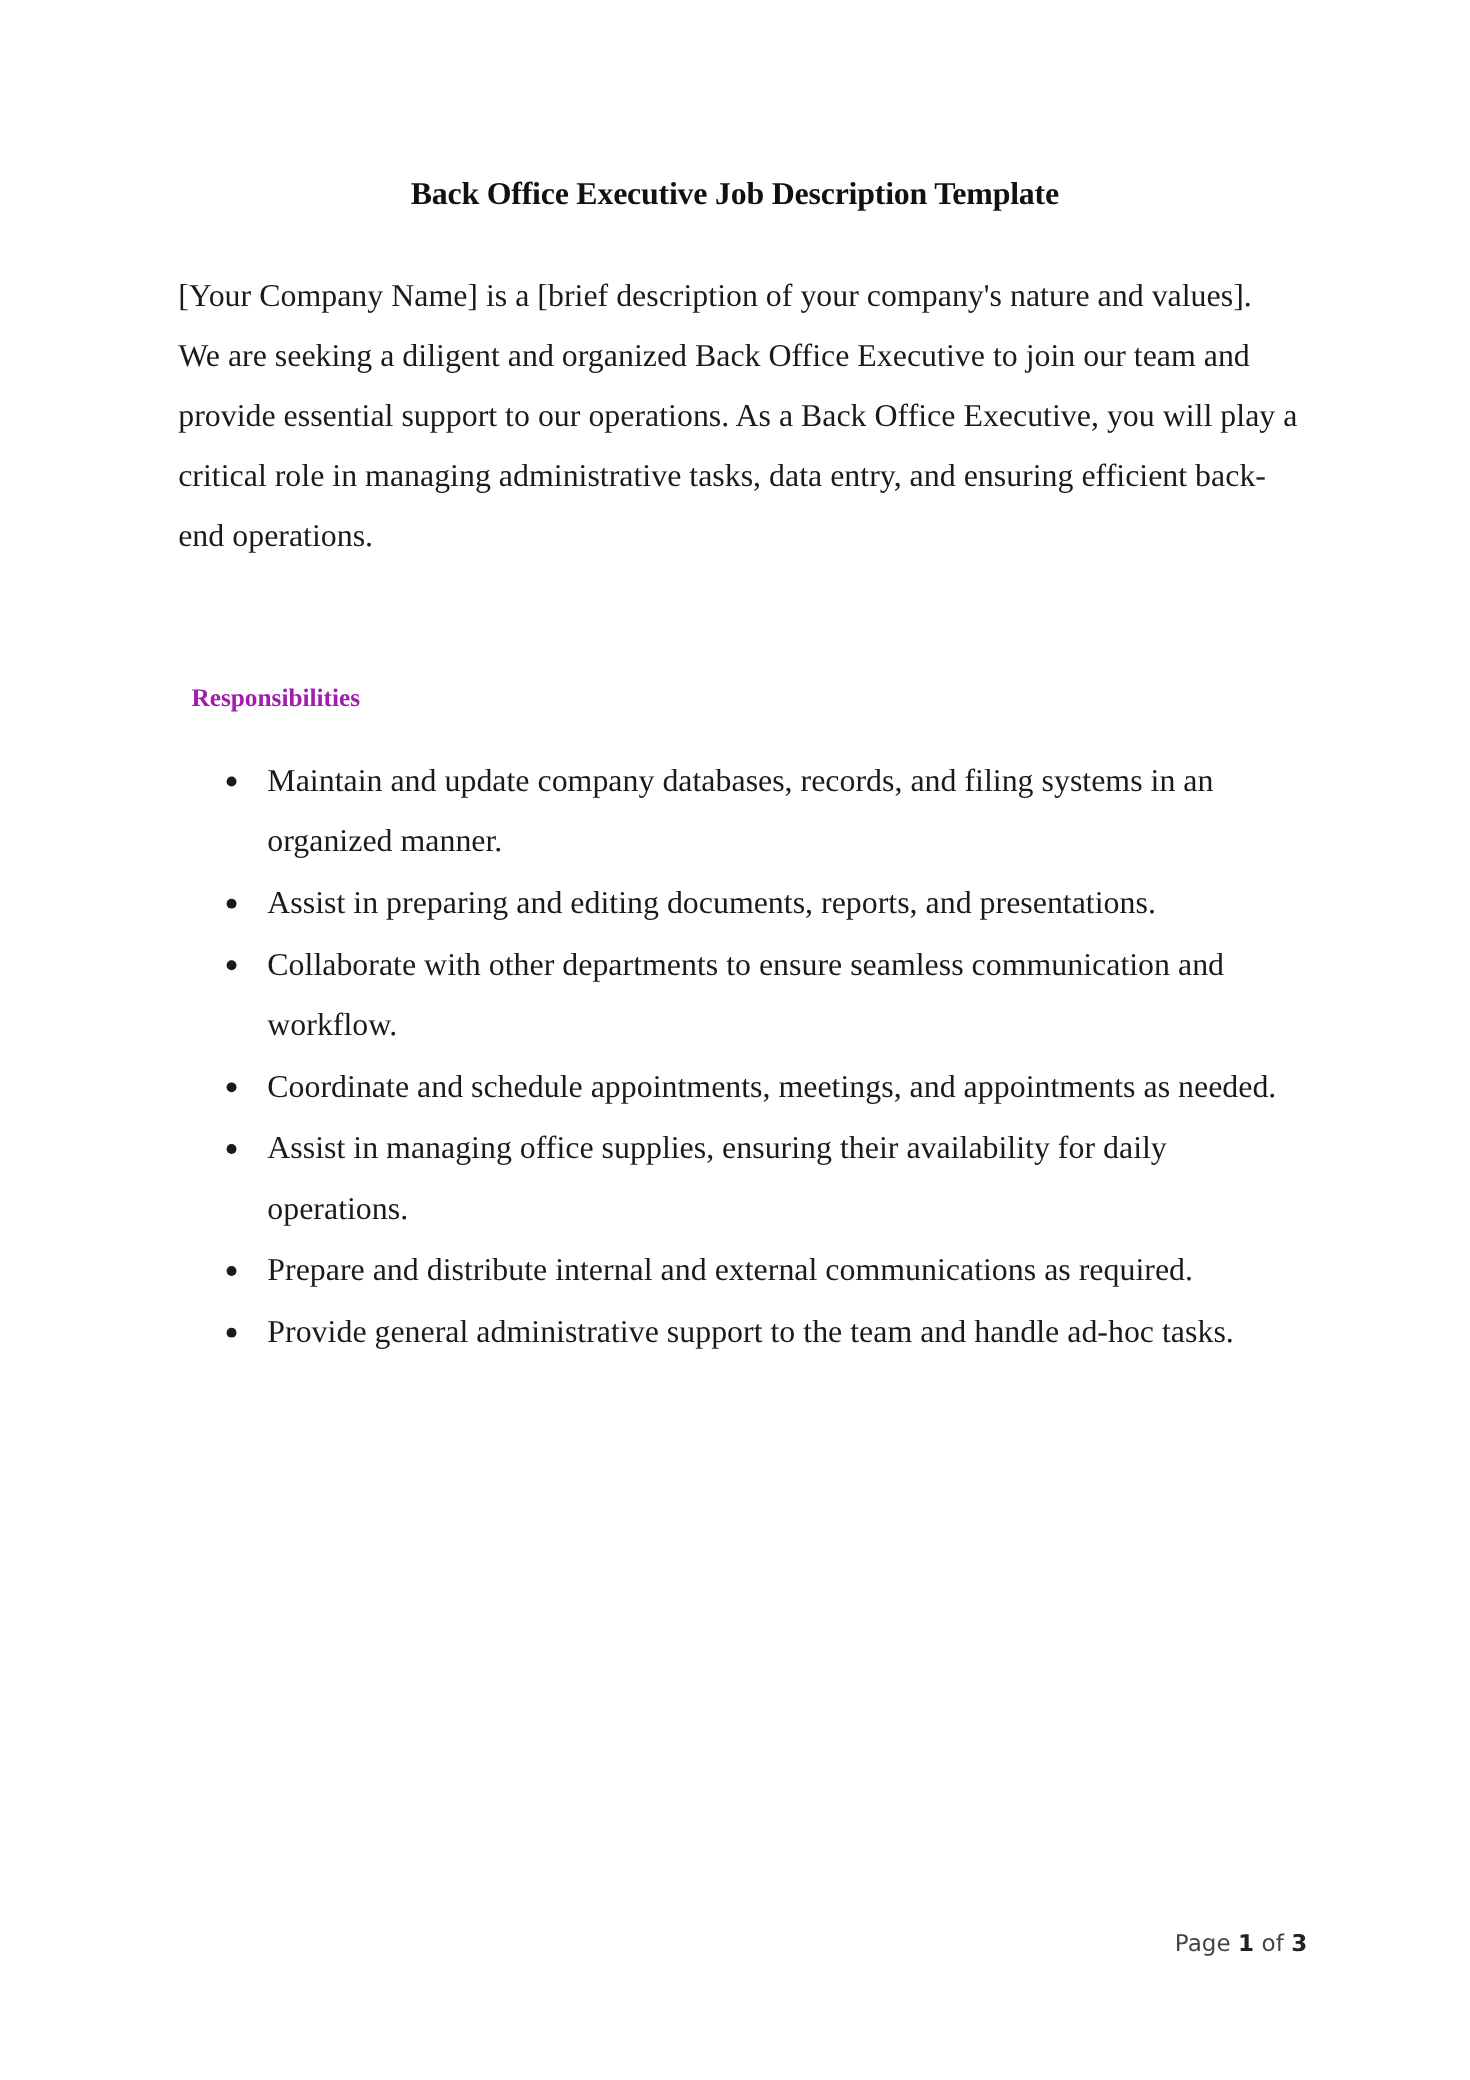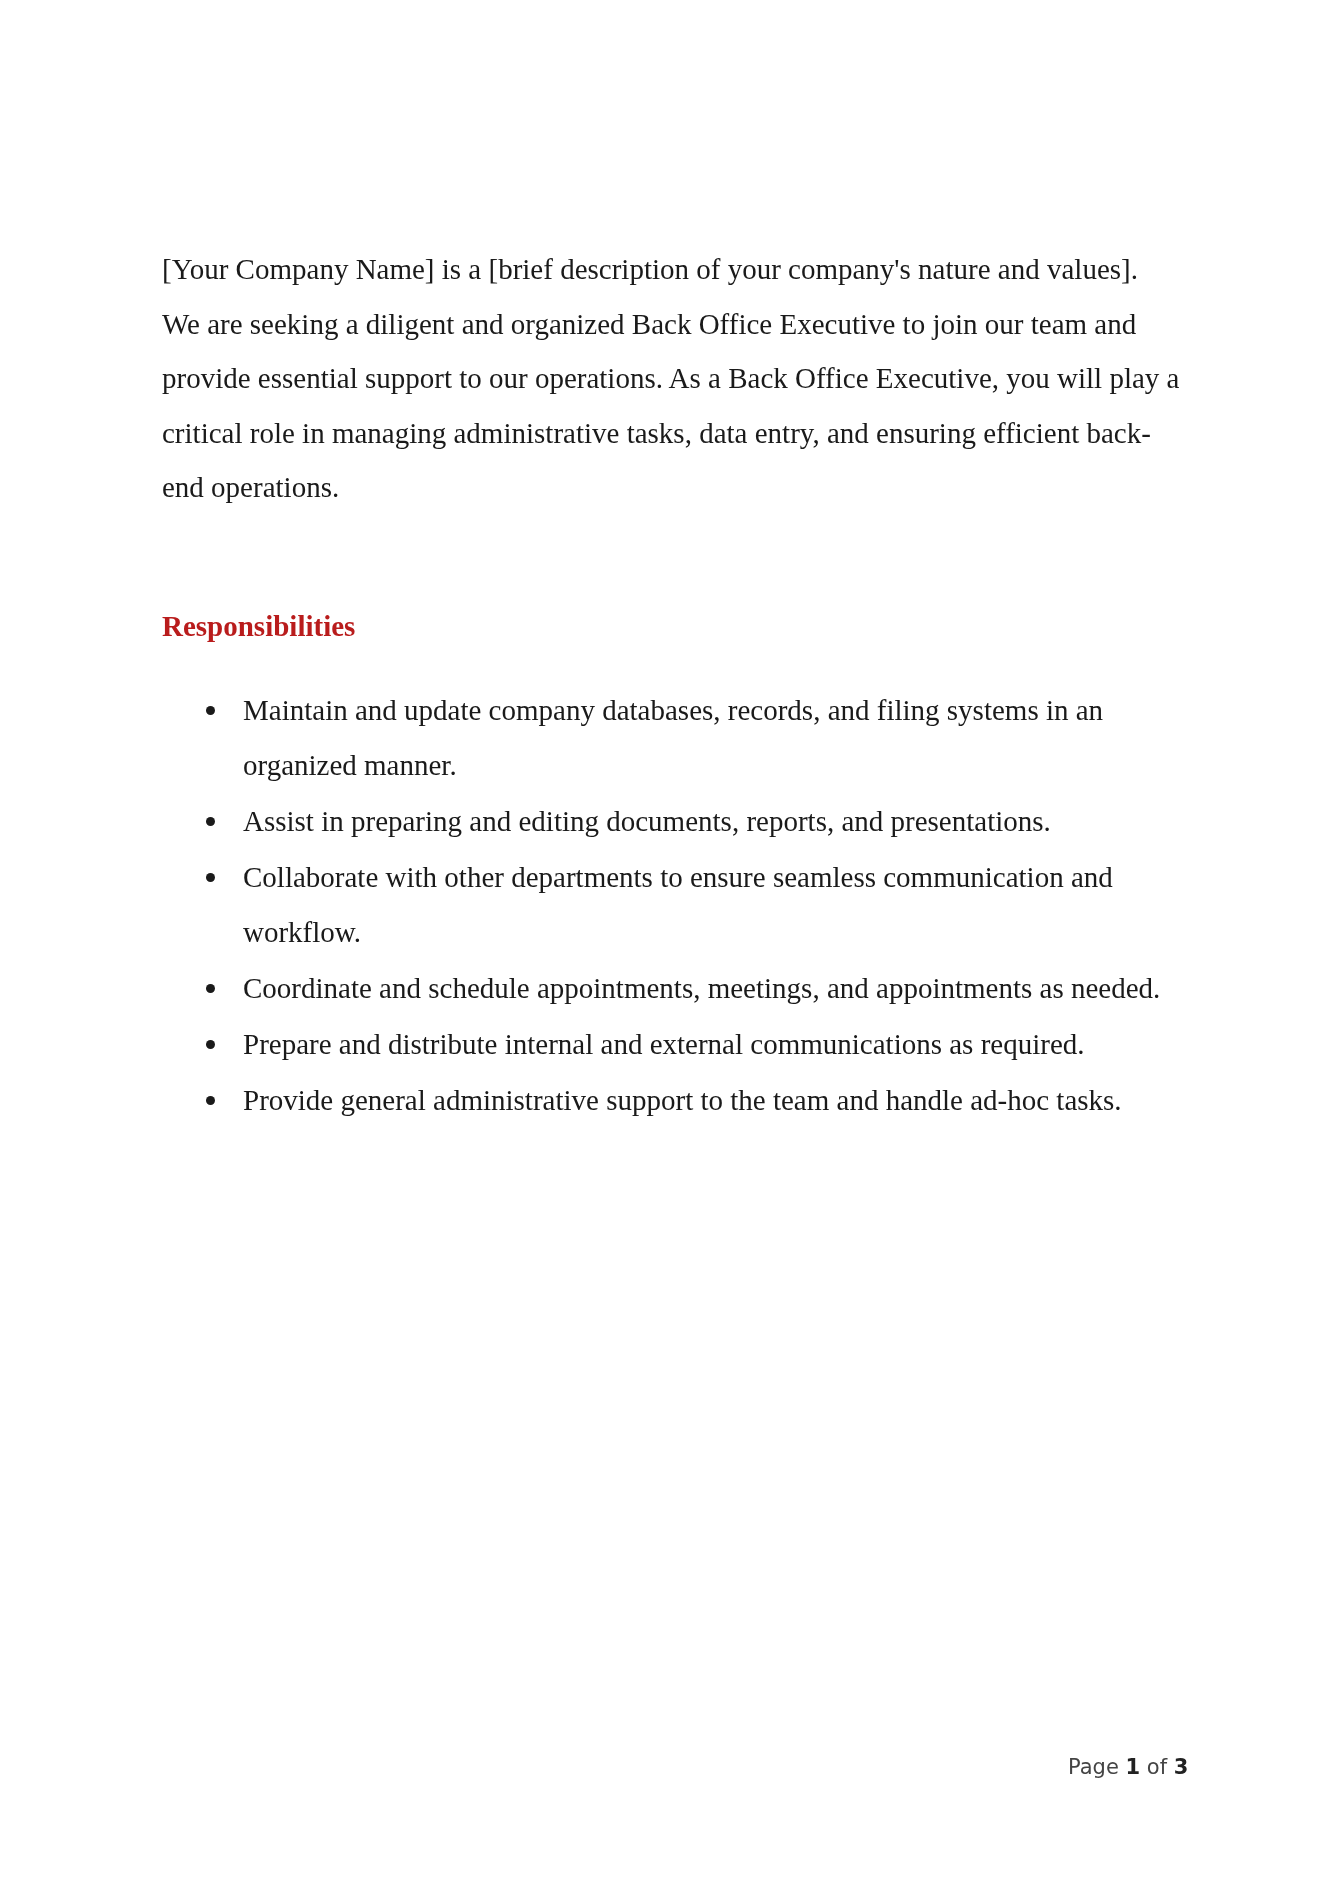--- a/index.html
+++ b/index.html
@@ -39,23 +39,23 @@
       width: 1020px;
       font-size: 29px;
       line-height: 54.5px;
       margin: 0;
     }
     .section-heading {
       position: absolute;
       top: 610px;
       left: 162px;
       font-weight: bold;
-      font-size: 29px;
-      margin: 0;
-      color: #b91c1c;
+      font-size: 23px;
+      margin: 12px;
+      color: #a21caf;
     }
     .resp-list {
       position: absolute;
       top: 683px;
       left: 162px;
       width: 1030px;
       margin: 0;
       padding: 0;
       list-style: none;
     }
@@ -82,20 +82,21 @@
       font-family: "DejaVu Sans", "Liberation Sans", sans-serif;
       font-size: 21px;
       color: #444;
     }
     .footer b { color: #222; }
   </style>
 </head>
 <body>
 
 <div class="page">
+  <div class="title">Back Office Executive Job Description Template</div>
 
   <p class="intro">[Your Company Name] is a [brief description of your company's nature and values]. We are seeking a diligent and organized Back Office Executive to join our team and provide essential support to our operations. As a Back Office Executive, you will play a critical role in managing administrative tasks, data entry, and ensuring efficient back-end operations.</p>
 
   <h2 class="section-heading">Responsibilities</h2>
 
   <ul class="resp-list">
     <li class="resp-item">
       <span class="bullet"></span>
       <span>Maintain and update company databases, records, and filing systems in an organized manner.</span>
     </li>
@@ -106,20 +107,24 @@
     <li class="resp-item">
       <span class="bullet"></span>
       <span>Collaborate with other departments to ensure seamless communication and workflow.</span>
     </li>
     <li class="resp-item">
       <span class="bullet"></span>
       <span>Coordinate and schedule appointments, meetings, and appointments as needed.</span>
     </li>
     <li class="resp-item">
       <span class="bullet"></span>
+      <span>Assist in managing office supplies, ensuring their availability for daily operations.</span>
+    </li>
+    <li class="resp-item">
+      <span class="bullet"></span>
       <span>Prepare and distribute internal and external communications as required.</span>
     </li>
     <li class="resp-item">
       <span class="bullet"></span>
       <span>Provide general administrative support to the team and handle ad-hoc tasks.</span>
     </li>
   </ul>
 
   <div class="footer">
     <span>Page</span>

